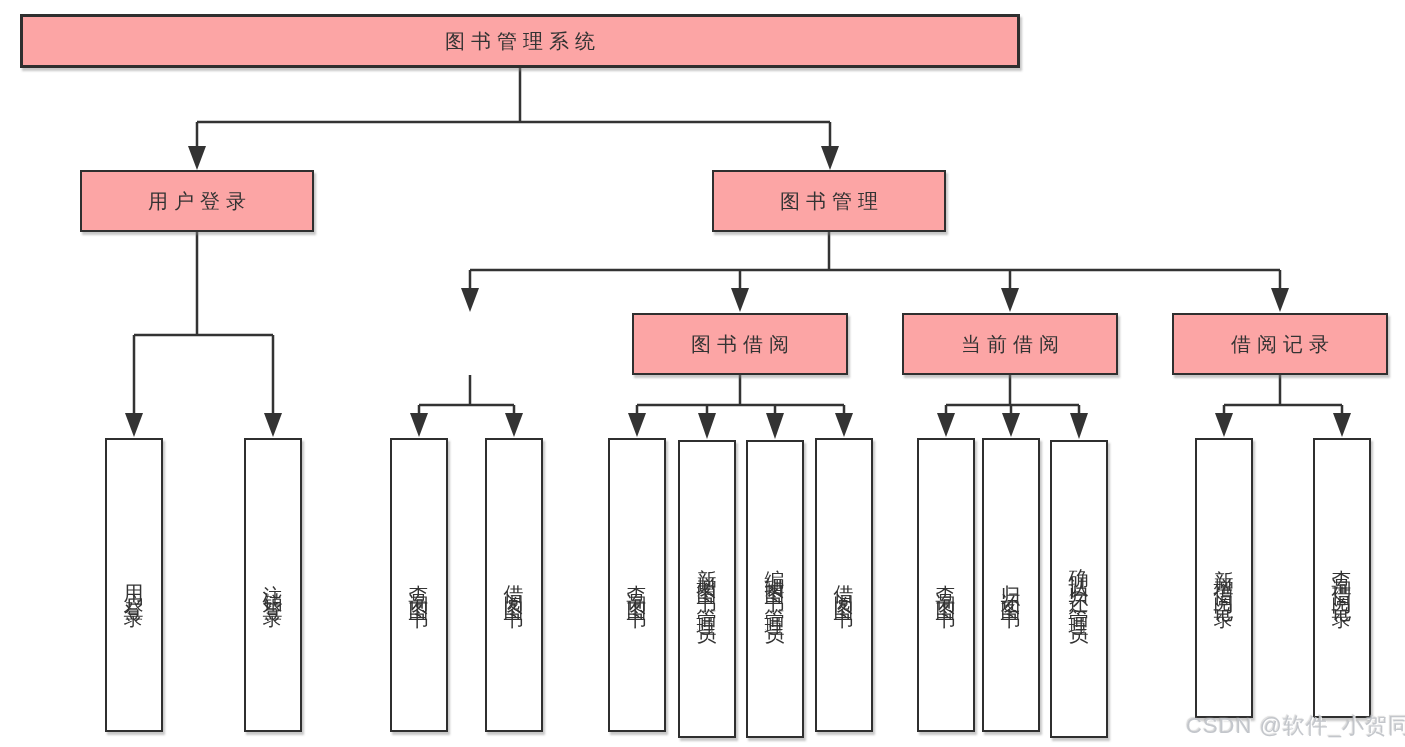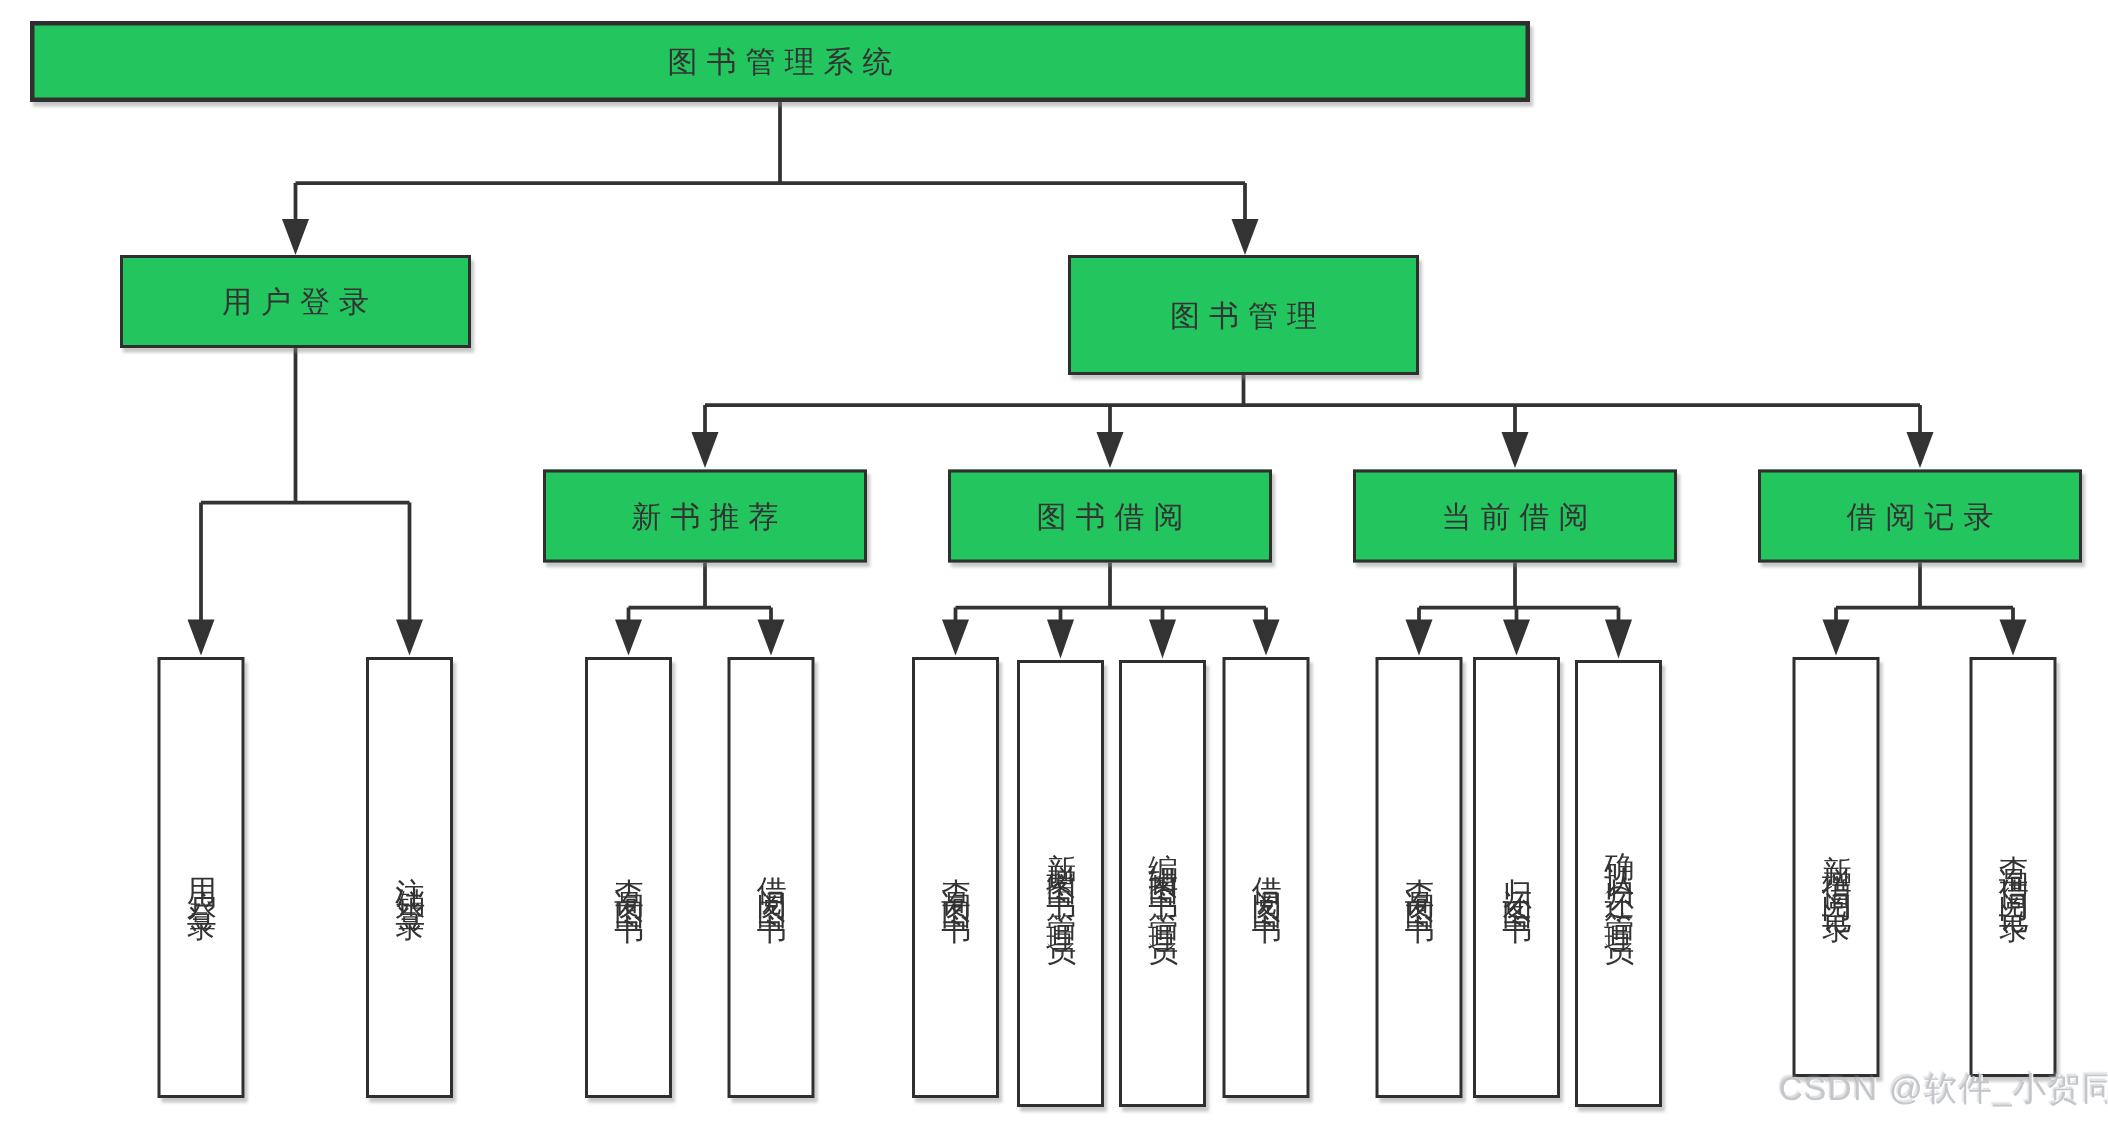--- a/index.html
+++ b/index.html
@@ -17,21 +17,21 @@
   }
   .connectors {
     position: absolute;
     left: 0;
     top: 0;
     pointer-events: none;
   }
   .hnode {
     position: absolute;
     box-sizing: border-box;
-    background: #22c55e;
+    background: #fca5a5;
     border: 2px solid #2f2f2f;
     box-shadow: 2px 3px 2px rgba(130,130,130,0.45);
     display: flex;
     align-items: center;
     justify-content: center;
     font-size: 20px;
     letter-spacing: 6px;
     text-indent: 6px;
     color: #333333;
     white-space: nowrap;
@@ -114,23 +114,22 @@
     <g stroke="#333333" stroke-width="2.5" fill="#333333">
       <path d="M1280 375 V405 M1224 405 H1342 M1224 405 V414 M1342 405 V414" fill="none"></path>
       <polygon points="1215,413 1233,413 1224,437" stroke="none"></polygon>
       <polygon points="1333,413 1351,413 1342,437" stroke="none"></polygon>
     </g>
   </svg>
 
   <div class="hnode root" style="left:20px; top:14px; width:1000px; height:54px;">图书管理系统</div>
 
   <div class="hnode" style="left:80px; top:170px; width:234px; height:62px;">用户登录</div>
-  <div class="hnode" style="left:712px; top:170px; width:234px; height:80px;">图书管理</div>
+  <div class="hnode" style="left:712px; top:170px; width:234px; height:62px;">图书管理</div>
 
-  <div class="hnode" style="left:362px; top:313px; width:216px; height:62px;">新书推荐</div>
   <div class="hnode" style="left:632px; top:313px; width:216px; height:62px;">图书借阅</div>
   <div class="hnode" style="left:902px; top:313px; width:216px; height:62px;font-family:Liberation Serif, serif;">当前借阅</div>
   <div class="hnode" style="left:1172px; top:313px; width:216px; height:62px;">借阅记录</div>
 
   <div class="vnode" style="left:105px; top:438px; width:58px; height:294px;">
     <span class="vtext">用户登录</span>
   </div>
   <div class="vnode" style="left:244px; top:438px; width:58px; height:294px;">
     <span class="vtext">注销登录</span>
   </div>

